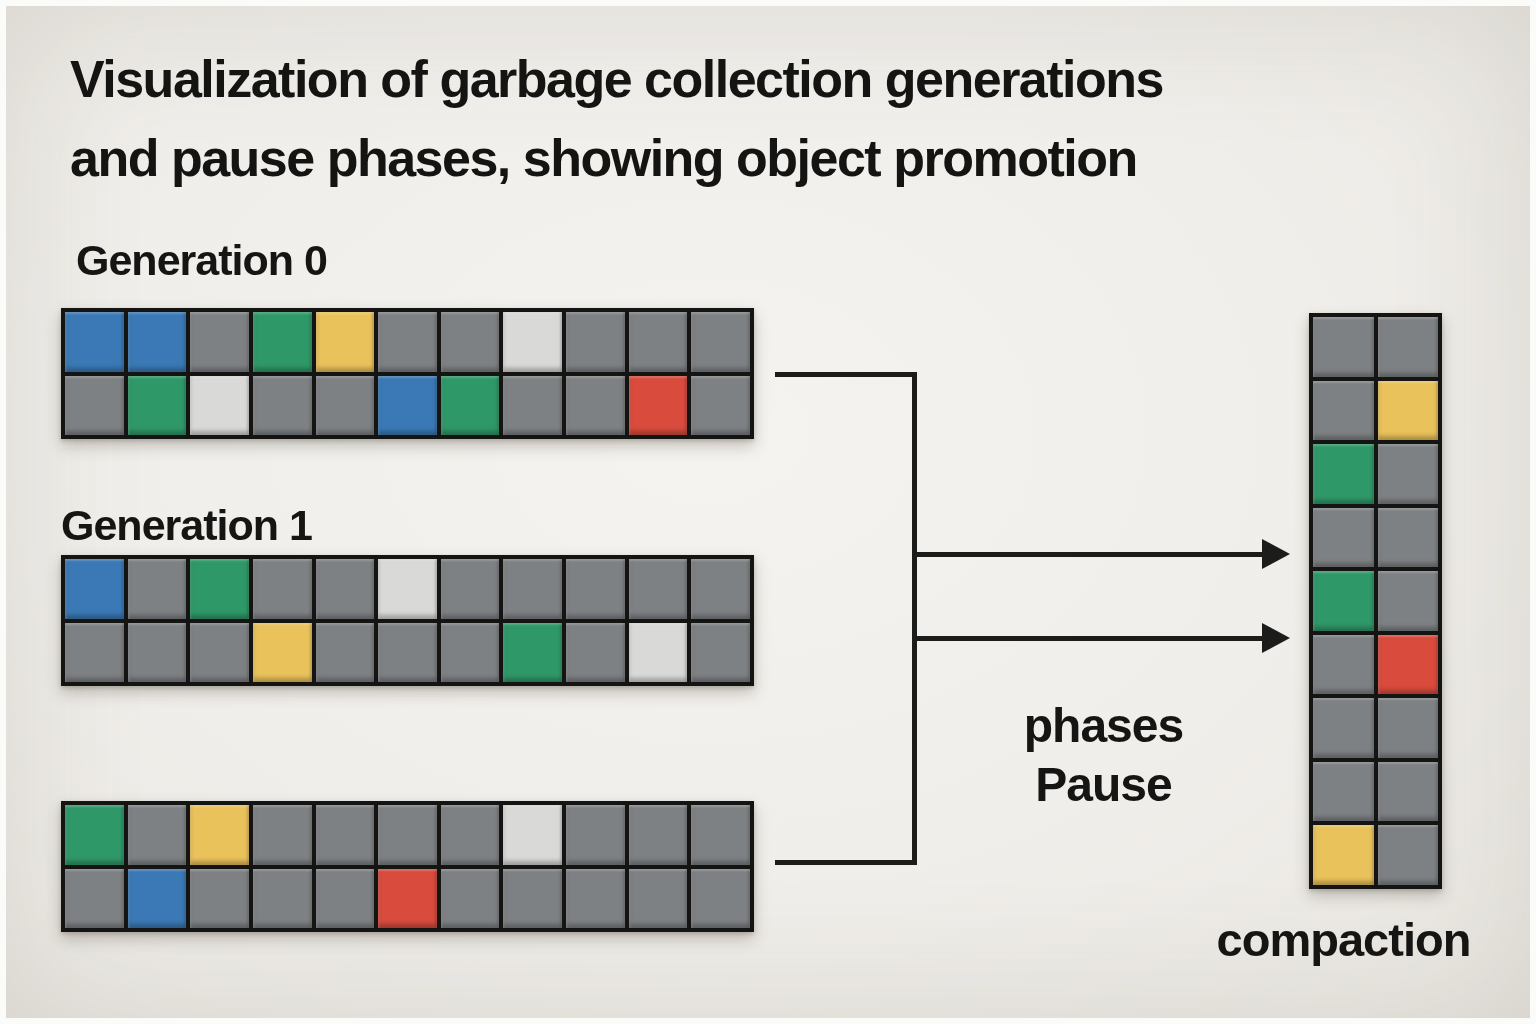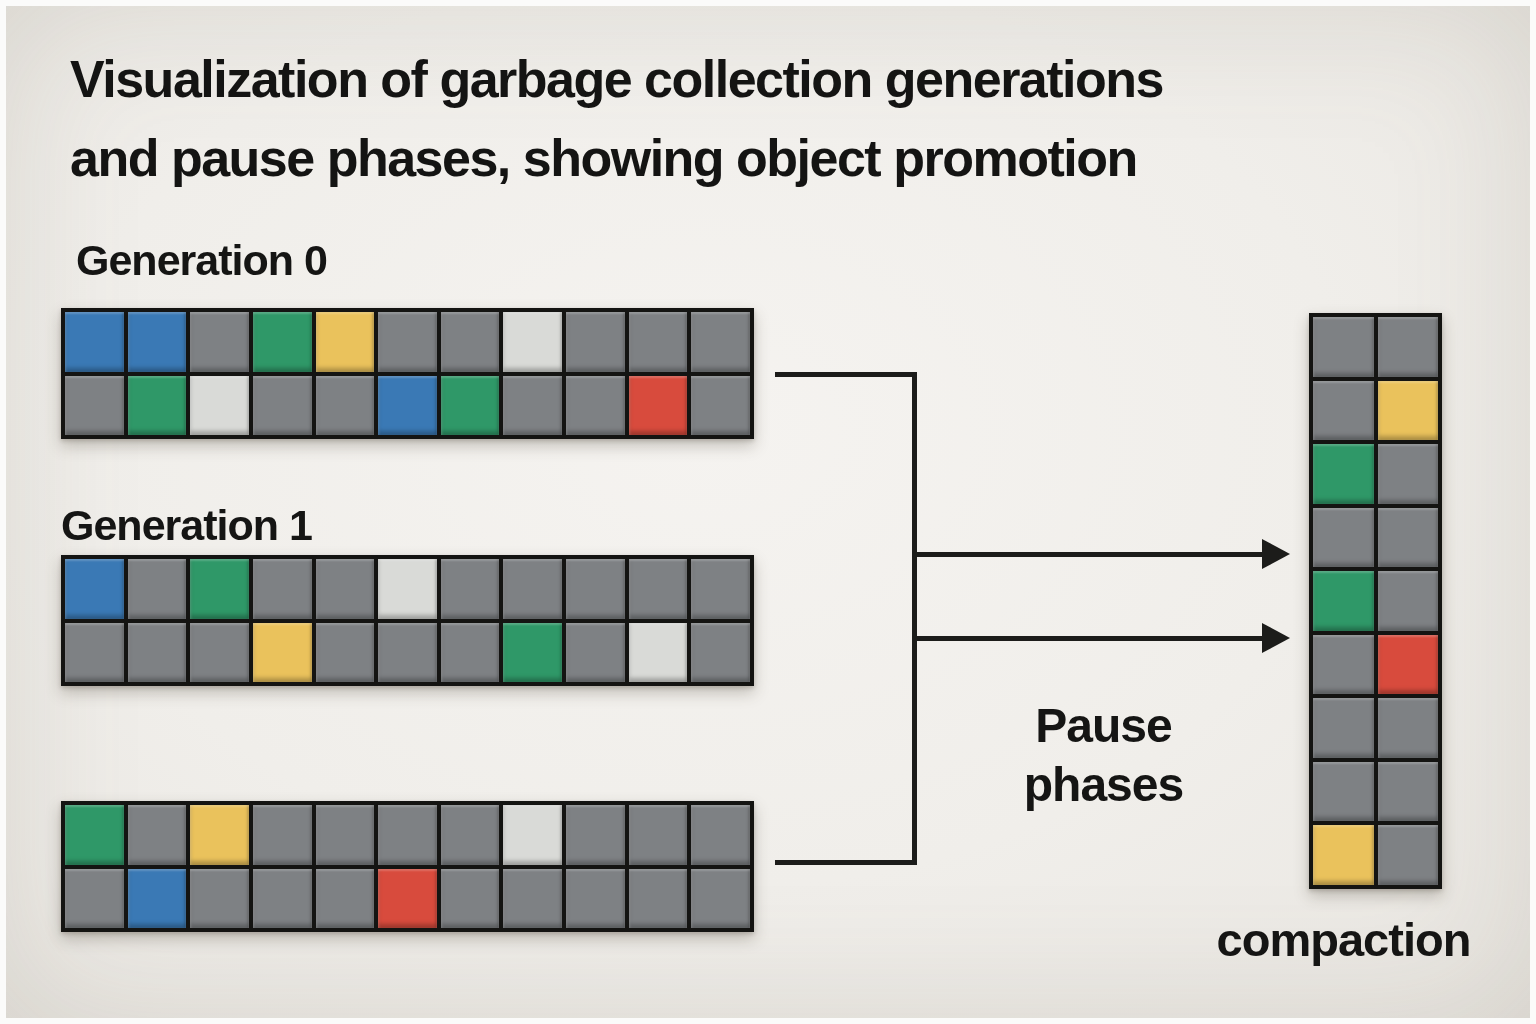--- a/index.html
+++ b/index.html
@@ -159,22 +159,22 @@
   <div class="line connector-spine"></div>
   <div class="line connector-gen2"></div>
 
   <div class="line arrow1-line"></div>
   <div class="arrowhead arrow1-head"></div>
   <div class="line arrow2-line"></div>
   <div class="arrowhead arrow2-head"></div>
 
 
   <div class="anno anno-pause">
+    <div>phases</div>
     <div>Pause</div>
-    <div>phases</div>
   </div>
 
   <div class="grid compaction-grid">
       <div class="cell" style="background: rgb(126, 129, 132);"></div>
       <div class="cell" style="background: rgb(126, 129, 132);"></div>
       <div class="cell" style="background: rgb(126, 129, 132);"></div>
       <div class="cell" style="background: rgb(234, 194, 92);"></div>
       <div class="cell" style="background: rgb(47, 152, 104);"></div>
       <div class="cell" style="background: rgb(126, 129, 132);"></div>
       <div class="cell" style="background: rgb(126, 129, 132);"></div>

